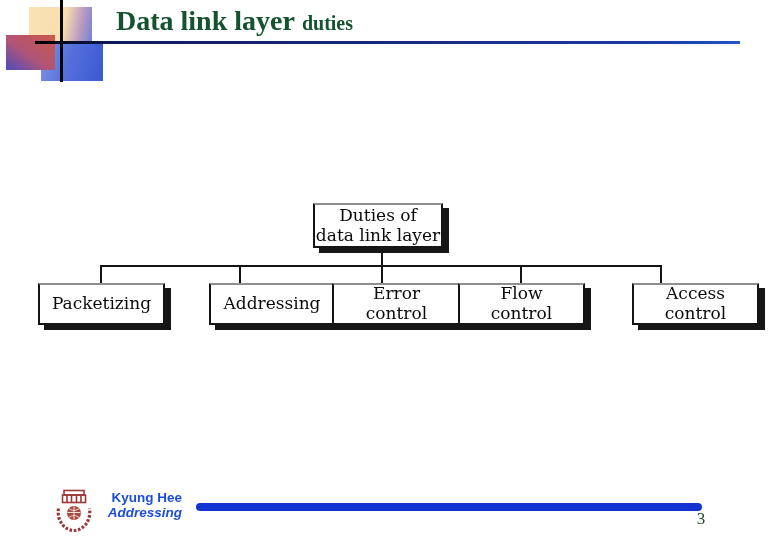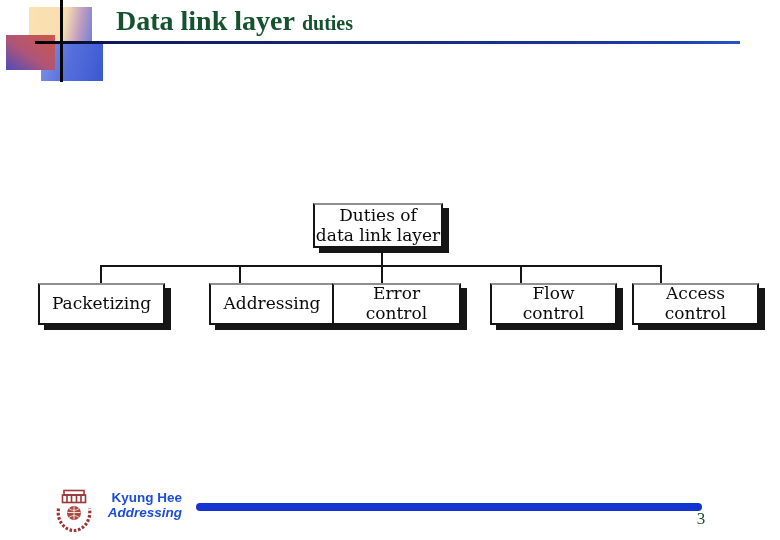--- a/index.html
+++ b/index.html
@@ -29,21 +29,21 @@
     border:2px solid #141414;border-top-color:#8f8f8f;
     box-shadow:6px 5px 0 0 #161616;
     display:flex;flex-direction:column;align-items:center;justify-content:center;
     font-family:"DejaVu Serif","Liberation Serif",serif;font-size:17px;color:#0a0a0a;
     line-height:1.15;text-align:center;}
   .node-root{left:313px;top:203px;width:130px;height:45px;}
   .node-row{top:283px;height:42px;}
   .n1{left:38px;width:127px;}
   .n2{left:169px;width:126px;margin-left:40px;}
   .n3{left:332px;width:129px;}
-  .n4{left:458px;width:127px;margin-left:32px;}
+  .n4{left:458px;width:127px;}
   .n5{left:632px;width:127px;}
   .node-line:empty{display:none;}
   .conn{position:absolute;background:#141414;}
   .conn-root-v{left:381px;top:247px;width:2px;height:19px;}
   .conn-h{left:100px;top:265px;width:562px;height:2px;}
   .stub{top:267px;width:2px;height:16px;}
   .s1{left:100px;} .s2{left:239px;} .s3{left:381px;} .s4{left:520px;} .s5{left:660px;}
   
   .emblem{position:absolute;left:54px;top:488px;width:40px;height:45px;}
   .org{position:absolute;left:98px;top:490px;width:84px;text-align:right;

